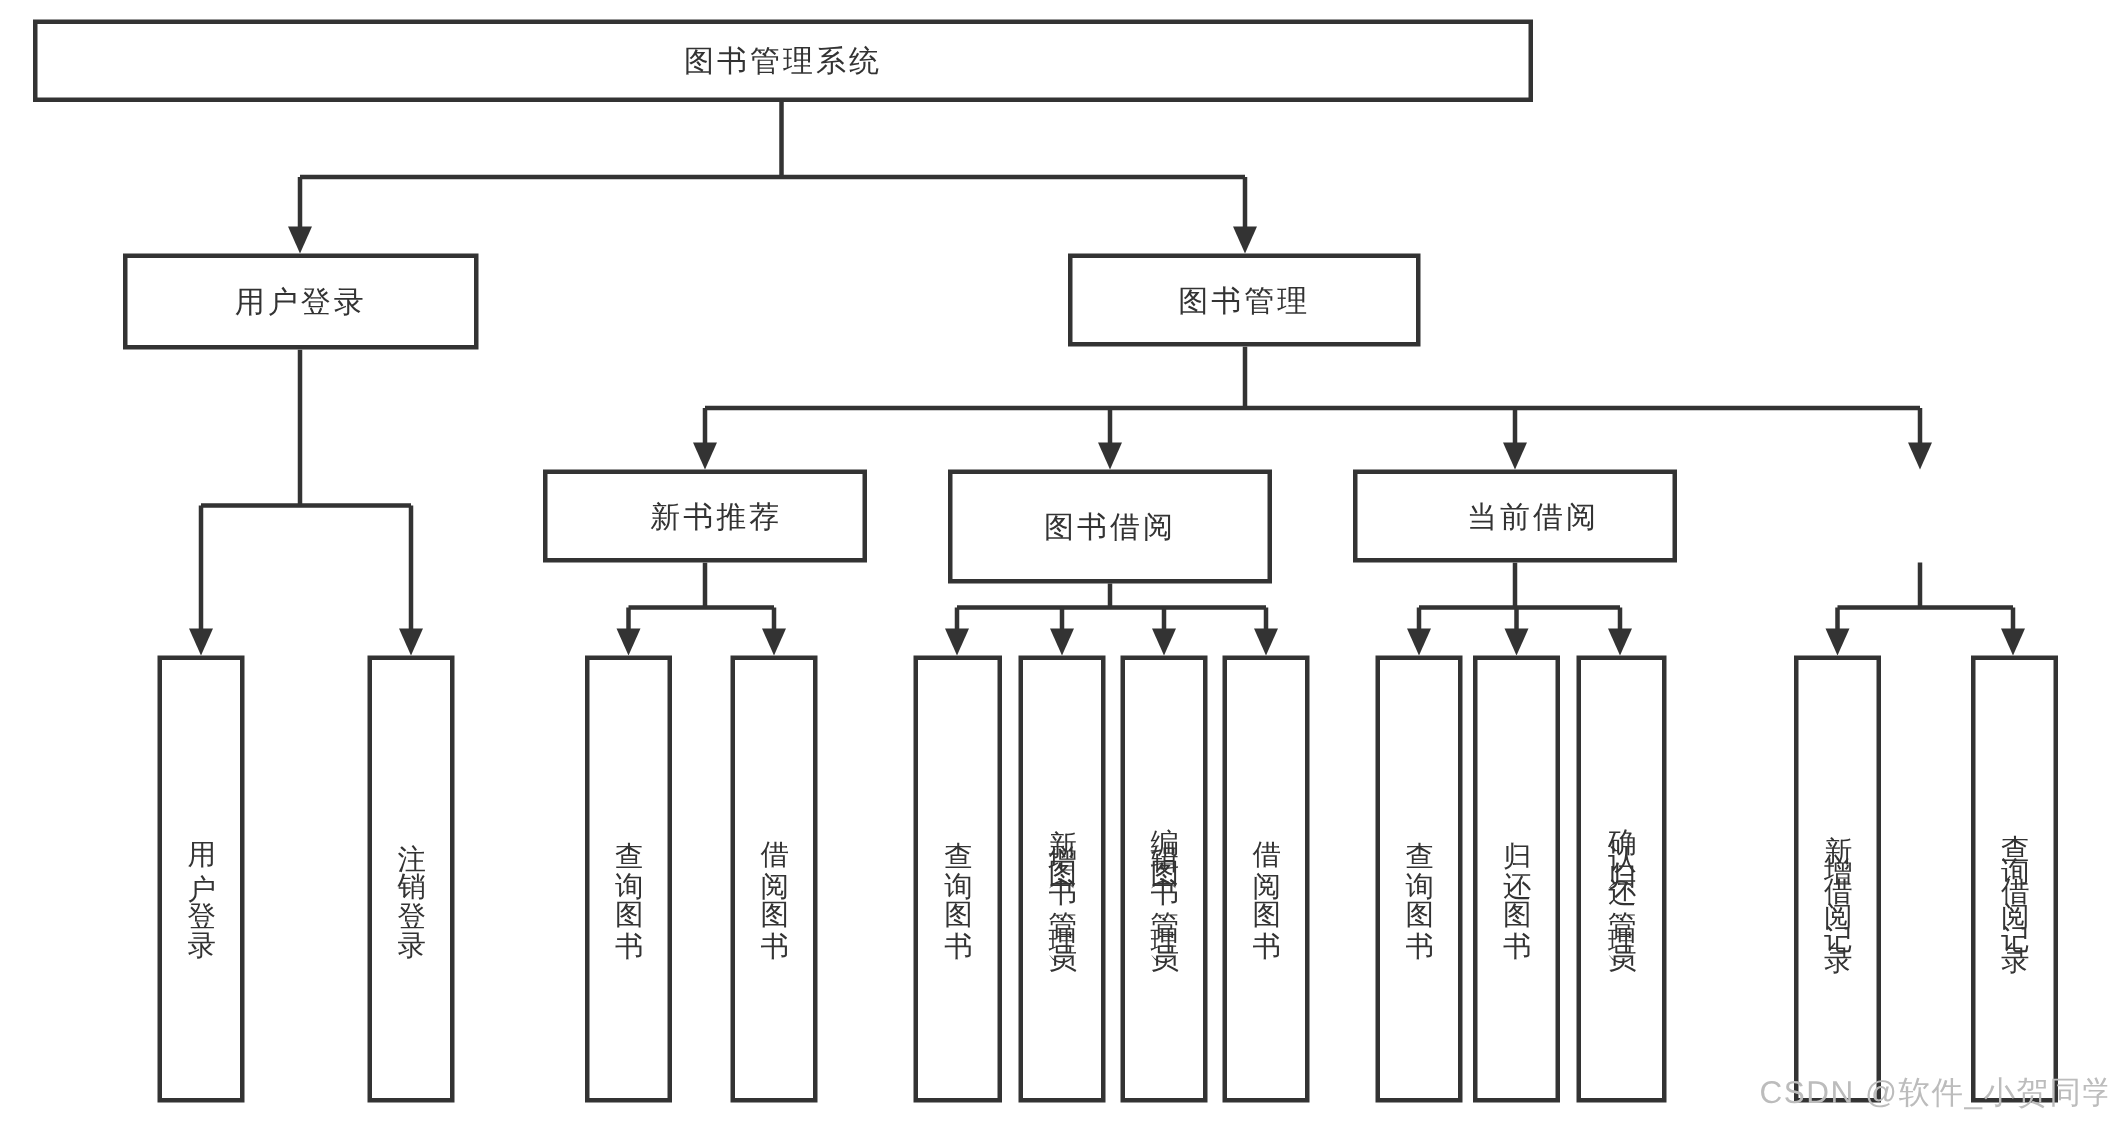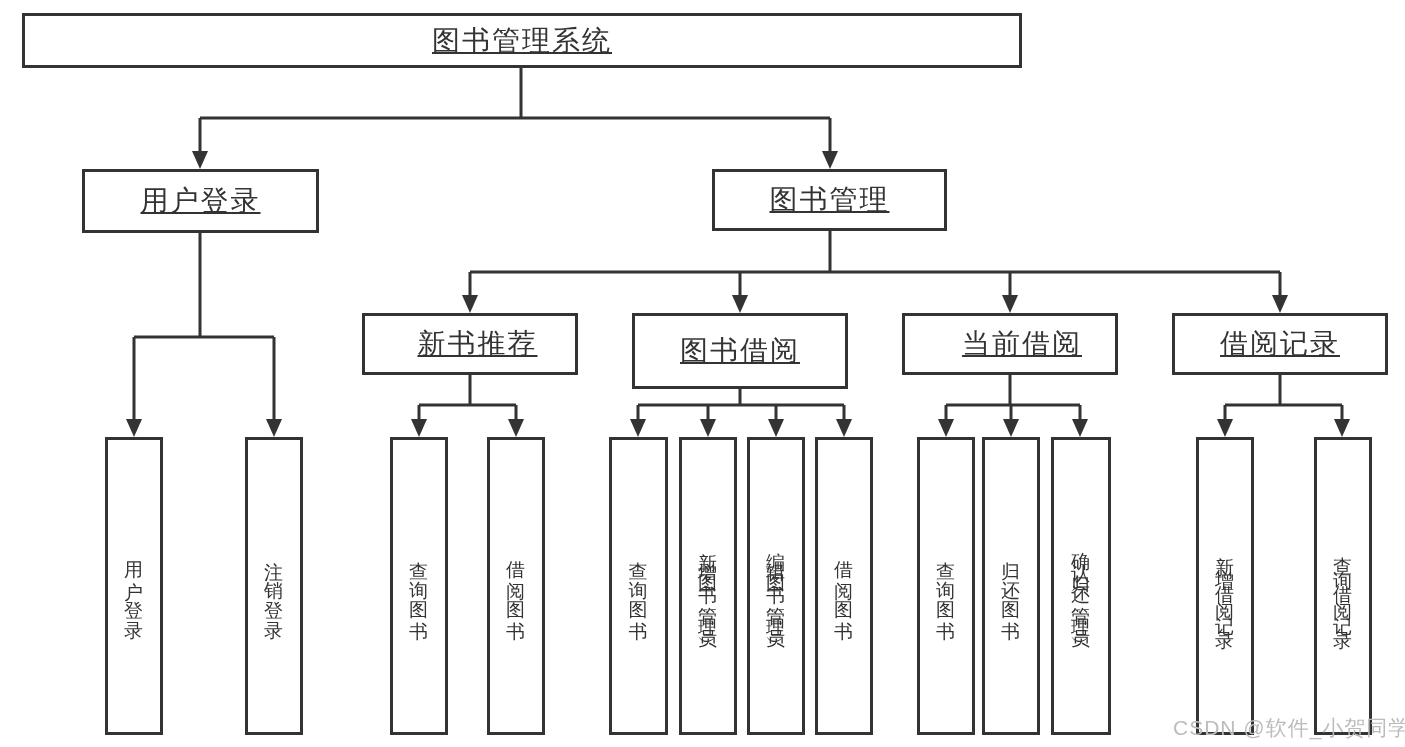--- a/index.html
+++ b/index.html
@@ -13,24 +13,23 @@
   #connectors { position:absolute; left:0; top:0; width:1405px; height:747px; }
   .node {
     position:absolute;
     box-sizing:border-box;
     border:3px solid var(--line,#333333);
     background:#fff;
     display:flex; align-items:center; justify-content:center;
     color:var(--text,#333333);
   }
   .hlabel {
-    font-size:28px;
+    font-size:20px;
     letter-spacing:2px;
     white-space:nowrap;
-    text-decoration:underline;
   }
   .leaf { border-width:3px; }
   .vtext {
     writing-mode:vertical-rl;
     text-orientation:mixed;
     font-size:19px;
     line-height:1;
     color:var(--text,#333333);
   }
   .watermark {
@@ -94,23 +93,20 @@
 
   <div class="node" style="left:362px; top:313px; width:216px; height:62px;padding-left:15px;">
     <span class="hlabel">新书推荐</span>
   </div>
   <div class="node" style="left:632px; top:313px; width:216px; height:76px;">
     <span class="hlabel">图书借阅</span>
   </div>
   <div class="node" style="left:902px; top:313px; width:216px; height:62px;padding-left:24px;">
     <span class="hlabel">当前借阅</span>
   </div>
-  <div class="node" style="left:1172px; top:313px; width:216px; height:62px;">
-    <span class="hlabel">借阅记录</span>
-  </div>
 
   <div class="node leaf" style="left:105px; top:437px; width:58px; height:298px;">
     <span class="vtext" style="letter-spacing: 20px;">用户登录</span>
   </div>
   <div class="node leaf" style="left:245px; top:437px; width:58px; height:298px;">
     <span class="vtext" style="letter-spacing: 20px;">注销登录</span>
   </div>
 
   <div class="node leaf" style="left:390px; top:437px; width:58px; height:298px;">
     <span class="vtext" style="letter-spacing: 20px;">查询图书</span>

